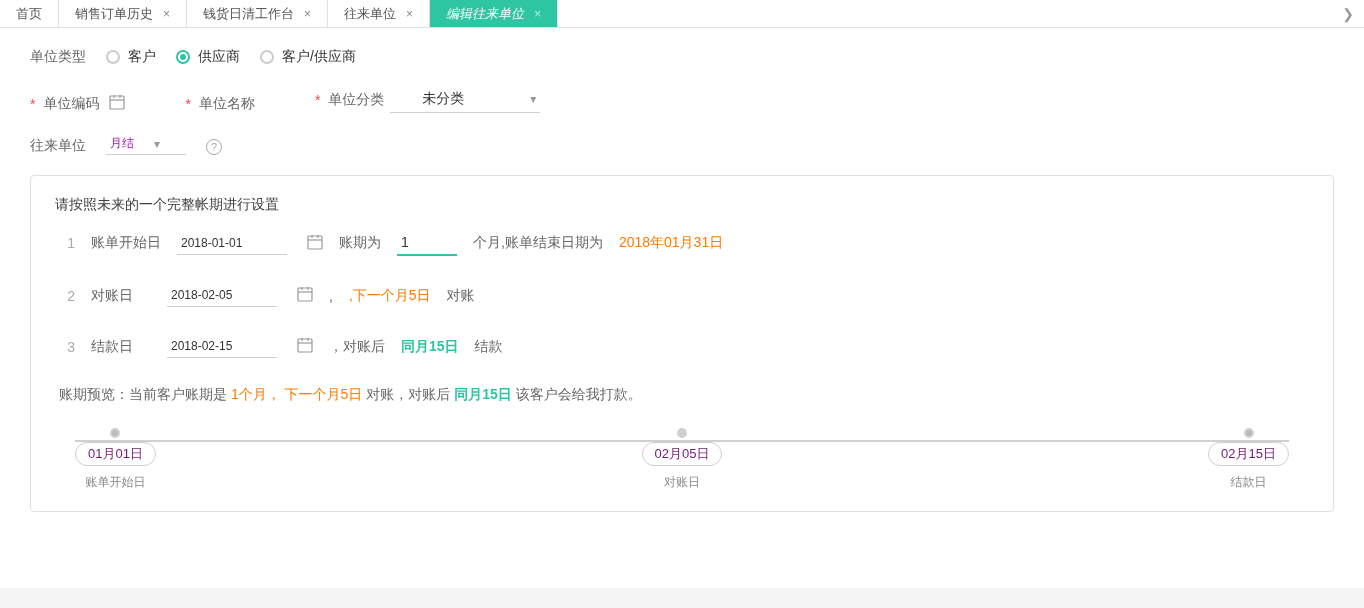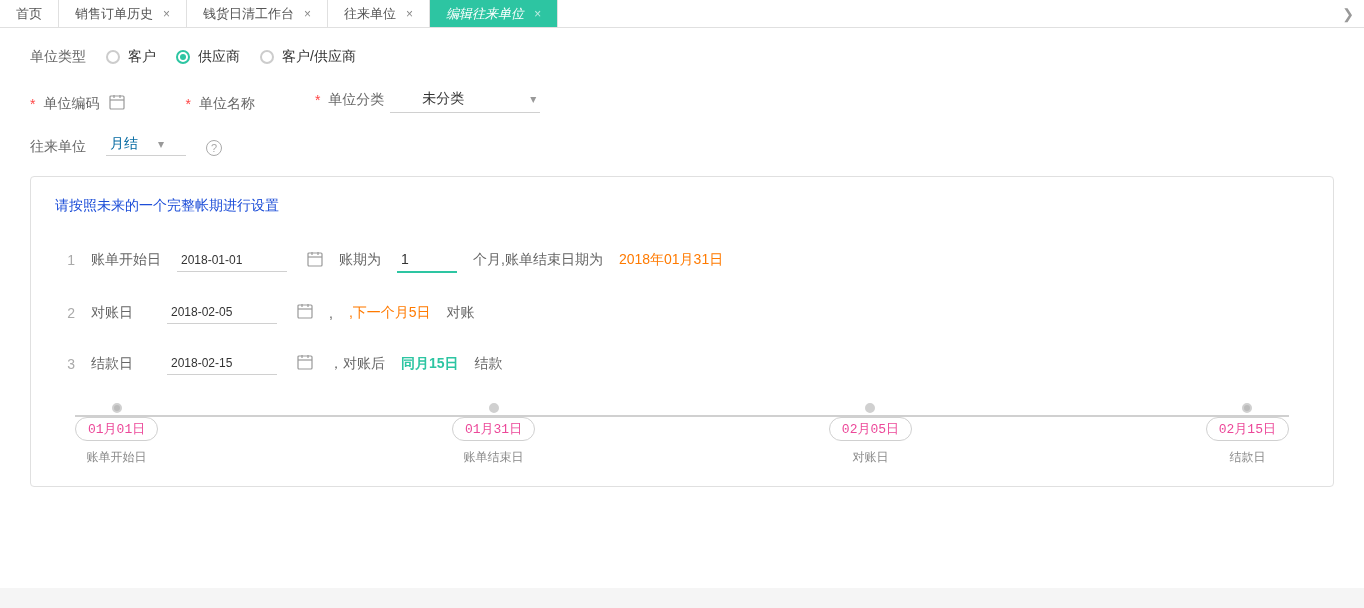--- a/index.html
+++ b/index.html
@@ -143,22 +143,22 @@
     }
 
     
     .section-box {
       border: 1px solid #e0e0e0;
       border-radius: 4px;
       padding: 20px 24px;
       margin-bottom: 16px;
     }
     .section-title {
-      color: #1d4ed8;
-      margin-bottom: 32px;
+      color: #404040;
+      margin-bottom: 16px;
       font-size: 14px;
     }
 
     
     .data-row {
       display: flex;
       align-items: center;
       margin-bottom: 28px;
       gap: 16px;
     }
@@ -240,24 +240,23 @@
       position: relative;
     }
     .timeline-dot.first, .timeline-dot.last {
       background: #bbb;
     }
     .timeline-tag {
       border: 1px solid #d0d0d0;
       border-radius: 20px;
       padding: 2px 12px;
       font-size: 13px;
-      color: #ec4899;
+      color: #701a75;
       background: #fff;
       margin-top: -2px;
-      font-family: Liberation Mono, monospace;
     }
     .timeline-sublabel {
       font-size: 12px;
       color: #888;
       margin-top: 2px;
     }
 
     .help-icon {
       display: inline-flex;
       align-items: center;
@@ -273,22 +272,22 @@
 
     
     .payment-select {
       display: flex;
       align-items: center;
       border-bottom: 1px solid #d0d0d0;
       padding: 2px 4px;
       min-width: 80px;
     }
     .payment-text {
-      color: #0369a1;
-      font-size: 14px;
+      color: #a21caf;
+      font-size: 12px;
       margin-right: 20px;
     }
   </style>
 </head>
 <body>
 
 <div class="tab-bar">
   <div class="tab">
     <span>首页</span>
   </div>
@@ -415,33 +414,36 @@
           <line x1="1" y1="6" x2="15" y2="6" stroke="#999" stroke-width="1.2"></line>
           <line x1="5" y1="1" x2="5" y2="4" stroke="#999" stroke-width="1.2"></line>
           <line x1="11" y1="1" x2="11" y2="4" stroke="#999" stroke-width="1.2"></line>
         </svg>
       </span>
       <span class="row-suffix">，对账后</span>
       <span class="highlight-teal">同月15日</span>
       <span class="row-suffix">结款</span>
     </div>
 
+    <div class="preview-text">
+      <span>账期预览：当前客户账期是</span>
+      <span class="highlight-orange">1个月，</span>
+      <span class="highlight-orange">下一个月5日</span>
+      <span>对账，对账后</span>
+      <span class="highlight-teal">同月15日</span>
+      <span>该客户会给我打款。</span>
+    </div>
 
     <div class="timeline-container">
       <div class="timeline-line"></div>
       <div class="timeline-points">
         <div class="timeline-point">
           <div class="timeline-dot first"></div>
           <div class="timeline-tag">01月01日</div>
           <div class="timeline-sublabel">账单开始日</div>
-        </div>
-        <div class="timeline-point">
-          <div class="timeline-dot"></div>
-          <div class="timeline-tag">01月31日</div>
-          <div class="timeline-sublabel">账单结束日</div>
         </div>
         <div class="timeline-point">
           <div class="timeline-dot"></div>
           <div class="timeline-tag">02月05日</div>
           <div class="timeline-sublabel">对账日</div>
         </div>
         <div class="timeline-point">
           <div class="timeline-dot last"></div>
           <div class="timeline-tag">02月15日</div>
           <div class="timeline-sublabel">结款日</div>

